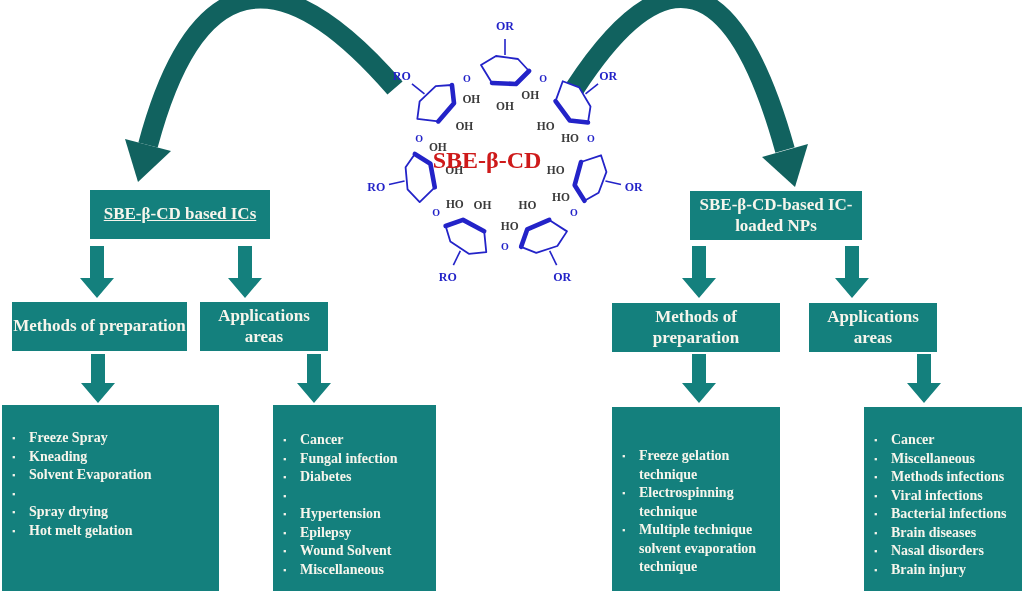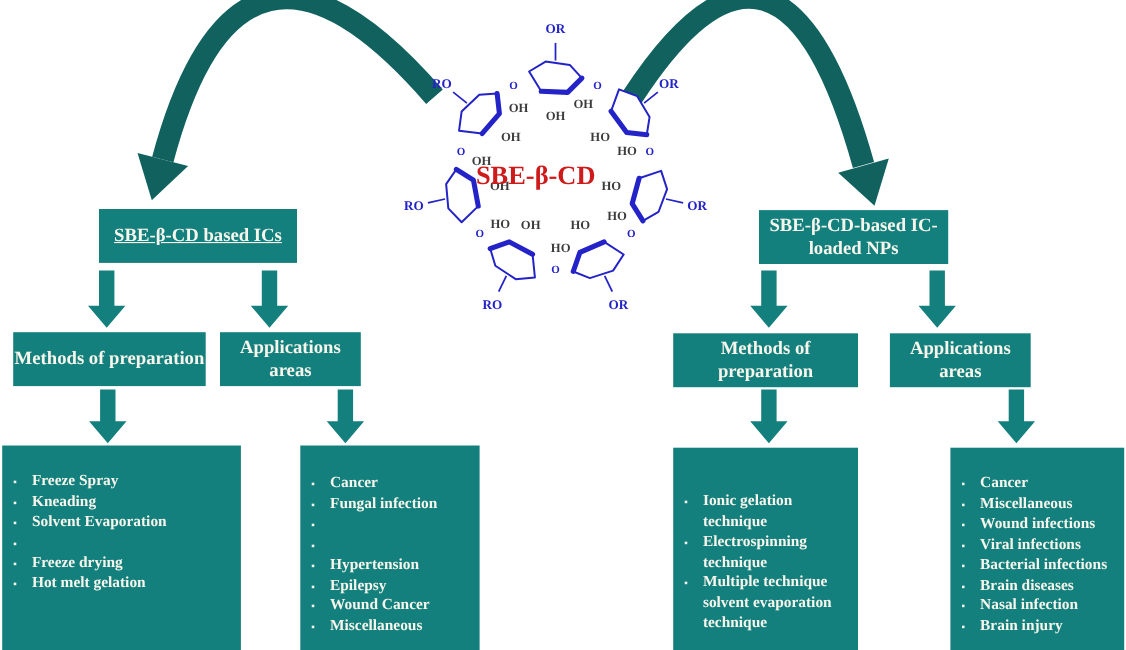--- a/index.html
+++ b/index.html
@@ -136,72 +136,73 @@
         </li>
         <li>
           <span class="bullet">▪</span>
           <span class="li-text">Solvent Evaporation</span>
         </li>
         <li>
           <span class="bullet">▪</span>
         </li>
         <li>
           <span class="bullet">▪</span>
-          <span class="li-text">Freeze drying</span>
+          <span class="li-text">Spray drying</span>
         </li>
         <li>
           <span class="bullet">▪</span>
           <span class="li-text">Hot melt gelation</span>
         </li>
       </ul>
   </div>
   <div class="list-box pt26" style="left:273px; top:405px; width:163px; height:186px;">
     <ul>
         <li>
           <span class="bullet">▪</span>
           <span class="li-text">Cancer</span>
         </li>
         <li>
           <span class="bullet">▪</span>
           <span class="li-text">Fungal infection</span>
         </li>
         <li>
           <span class="bullet">▪</span>
+          <span class="li-text">Diabetes</span>
         </li>
         <li>
           <span class="bullet">▪</span>
         </li>
         <li>
           <span class="bullet">▪</span>
           <span class="li-text">Hypertension</span>
         </li>
         <li>
           <span class="bullet">▪</span>
           <span class="li-text">Epilepsy</span>
         </li>
         <li>
           <span class="bullet">▪</span>
-          <span class="li-text">Wound Cancer</span>
+          <span class="li-text">Wound Solvent</span>
         </li>
         <li>
           <span class="bullet">▪</span>
           <span class="li-text">Miscellaneous</span>
         </li>
       </ul>
   </div>
 
   <div class="node hdr" style="left:690px; top:191px; width:172px; height:49px;">SBE-β-CD-based IC-loaded NPs</div>
   <div class="node lvl2" style="left:612px; top:303px; width:168px; height:49px;">Methods of preparation</div>
   <div class="node lvl2" style="left:809px; top:303px; width:128px; height:49px;">Applications areas</div>
 
   <div class="list-box pt40" style="left:612px; top:407px; width:168px; height:184px;">
     <ul>
         <li>
           <span class="bullet">▪</span>
-          <span class="li-text">Ionic gelation technique</span>
+          <span class="li-text">Freeze gelation technique</span>
         </li>
         <li>
           <span class="bullet">▪</span>
           <span class="li-text">Electrospinning technique</span>
         </li>
         <li>
           <span class="bullet">▪</span>
           <span class="li-text">Multiple technique solvent evaporation technique</span>
         </li>
       </ul>
@@ -211,37 +212,37 @@
         <li>
           <span class="bullet">▪</span>
           <span class="li-text">Cancer</span>
         </li>
         <li>
           <span class="bullet">▪</span>
           <span class="li-text">Miscellaneous</span>
         </li>
         <li>
           <span class="bullet">▪</span>
-          <span class="li-text">Wound infections</span>
+          <span class="li-text">Methods infections</span>
         </li>
         <li>
           <span class="bullet">▪</span>
           <span class="li-text">Viral infections</span>
         </li>
         <li>
           <span class="bullet">▪</span>
           <span class="li-text">Bacterial infections</span>
         </li>
         <li>
           <span class="bullet">▪</span>
           <span class="li-text">Brain diseases</span>
         </li>
         <li>
           <span class="bullet">▪</span>
-          <span class="li-text">Nasal infection</span>
+          <span class="li-text">Nasal disorders</span>
         </li>
         <li>
           <span class="bullet">▪</span>
           <span class="li-text">Brain injury</span>
         </li>
       </ul>
   </div>
 
 </div>
 

